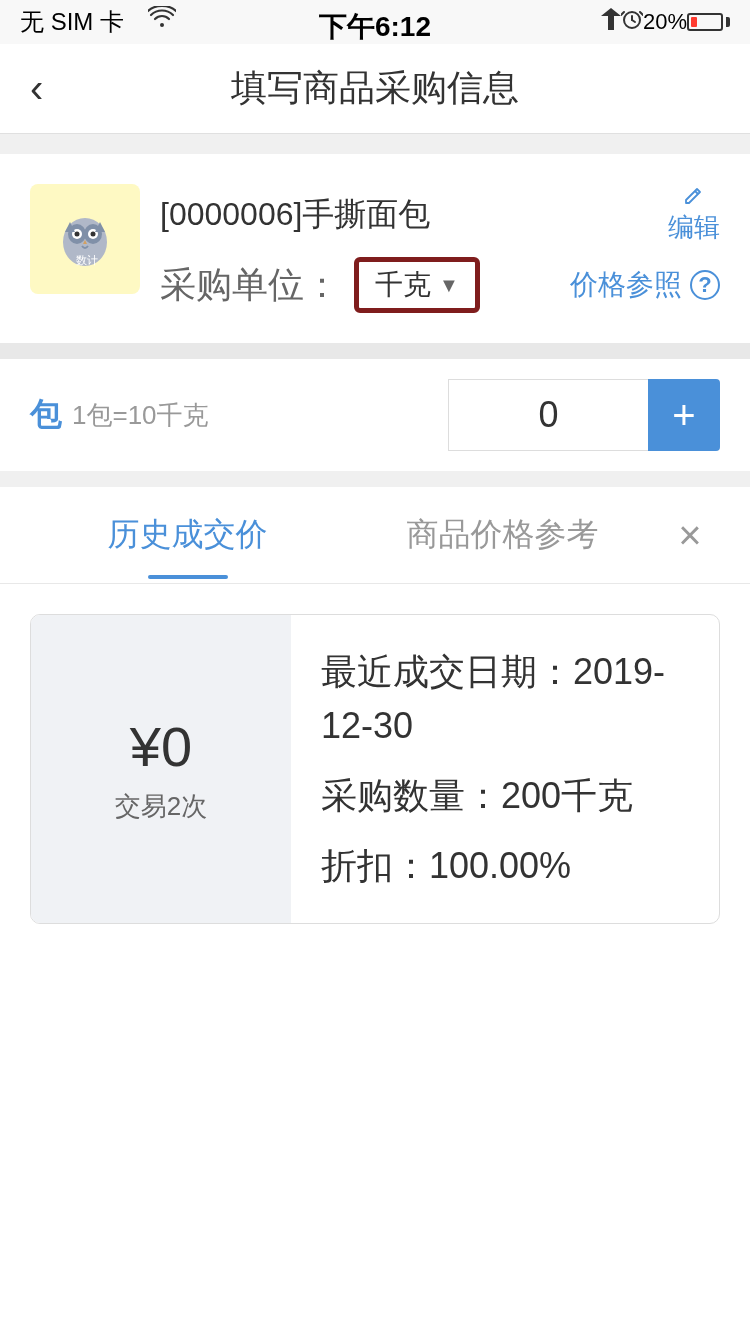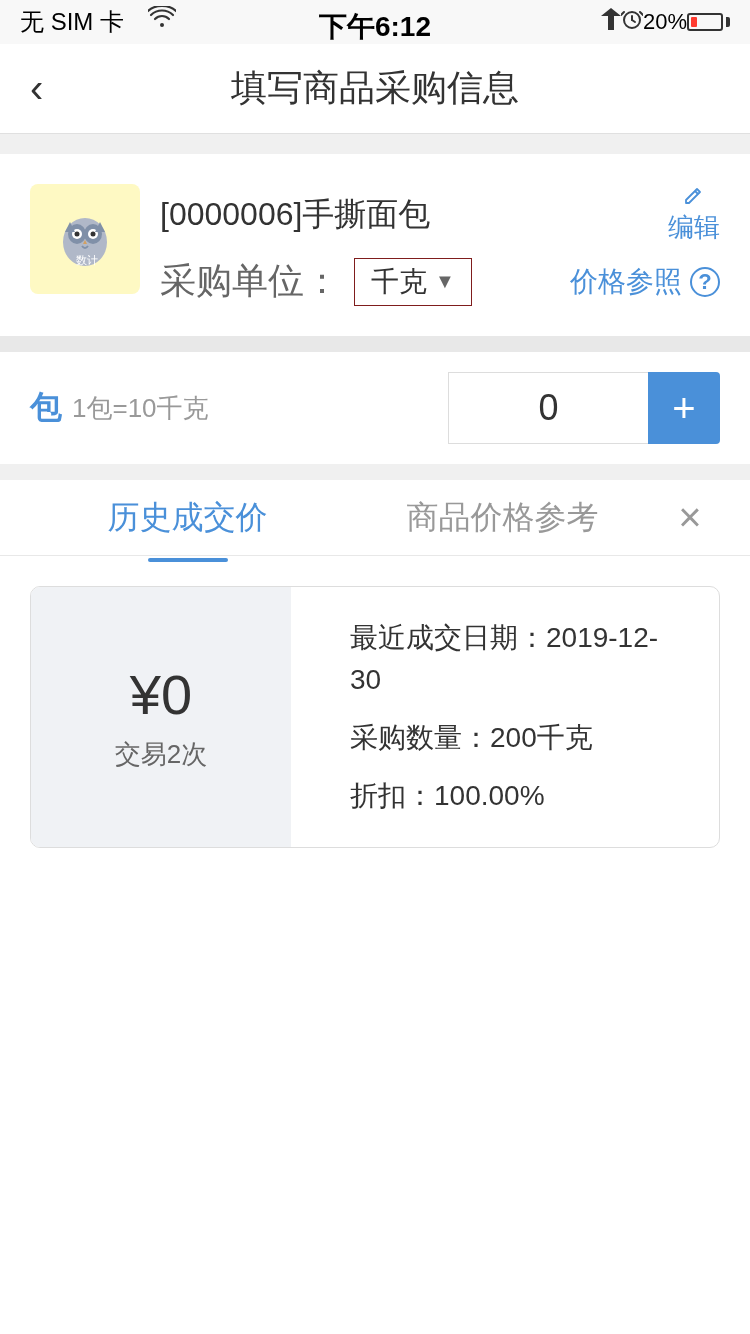--- a/index.html
+++ b/index.html
@@ -155,22 +155,22 @@
     .purchase-unit-row {
       display: flex;
       align-items: center;
       justify-content: space-between;
     }
     .purchase-unit-label {
       font-size: 36px;
       color: #666;
     }
     .unit-select {
-      border: 1px solid #7f1d1d;
-      border-radius: 0;
+      border: 5px solid #7f1d1d;
+      border-radius: 6px;
       padding: 4px 16px;
       font-size: 28px;
       color: #333;
       background: #fff;
       display: inline-flex;
       align-items: center;
       gap: 8px;
       cursor: pointer;
       margin-left: 10px;
     }
@@ -261,21 +261,21 @@
     .tabs-section {
       background: #fff;
       margin-top: 16px;
     }
     .tabs-header {
       display: flex;
       align-items: center;
       padding: 0 30px;
       border-bottom: 1px solid #e8e8e8;
       position: relative;
-      height: 76px;
+      height: 97px;
     }
     .tab-item {
       flex: 1;
       display: flex;
       flex-direction: column;
       align-items: center;
       justify-content: center;
       height: 88px;
       cursor: pointer;
       position: relative;
@@ -339,24 +339,23 @@
     }
     .history-right {
       flex: 1;
       padding: 30px 30px;
       display: flex;
       flex-direction: column;
       gap: 16px;
       justify-content: center;
     }
     .history-detail-row {
-      font-size: 28px;
+      font-size: 36px;
       color: #333;
       line-height: 1.5;
-      margin-left: 29px;
     }
   </style>
 </head>
 <body>
 
 <div class="status-bar">
   <div class="status-left">
     <span>无 SIM 卡</span>
     <span>
       <svg width="28" height="22" viewBox="0 0 28 22" fill="none">

